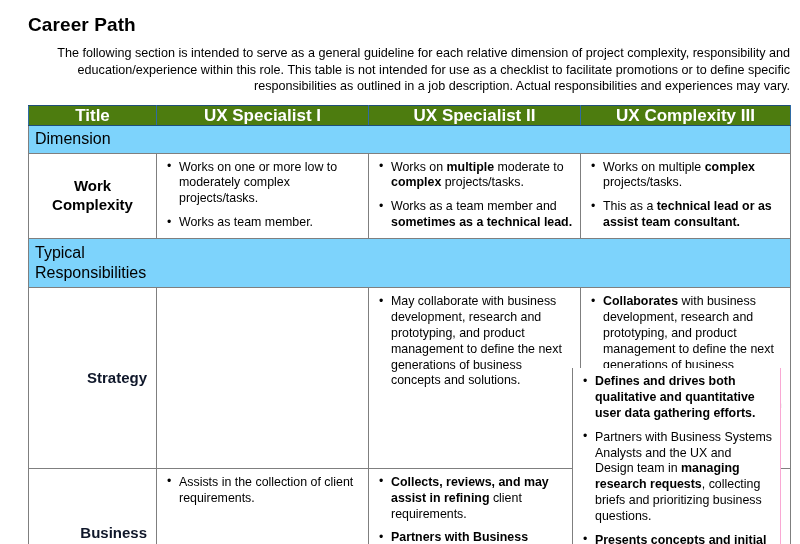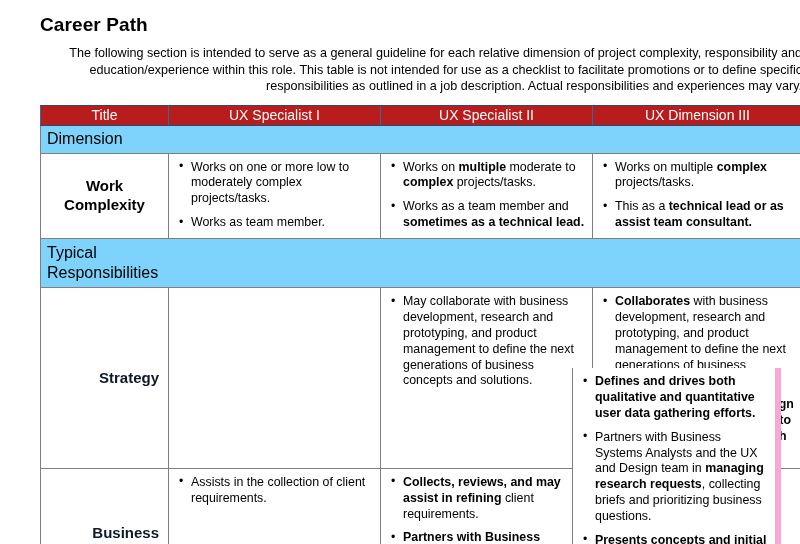--- a/index.html
+++ b/index.html
@@ -12,21 +12,21 @@
     height: 544px;
     overflow: hidden;
     font-family: "Liberation Sans", sans-serif;
     color: #000000;
   }
   .page {
     position: relative;
     width: 800px;
     height: 544px;
     box-sizing: border-box;
-    padding: 14px 10px 0 40px;
+    padding: 14px 10px 0 28px;
   }
   .doc-title {
     font-size: 19px;
     font-weight: bold;
     letter-spacing: 0.1px;
     margin: 0 0 9px 0;
     line-height: 1.15;
   }
   .intro {
     font-size: 12.6px;
@@ -49,24 +49,24 @@
   }
 
   
   col.c-label { width: 128px; }
   col.c-one   { width: 212px; }
   col.c-two   { width: 212px; }
   col.c-three { width: 210px; }
 
   
   tr.head-row th {
-    background: #b91c1c;
+    background: #4d7c0f;
     color: #ffffff;
-    font-size: 14px;
-    font-weight: normal;
+    font-size: 17px;
+    font-weight: bold;
     text-align: center;
     height: 19px;
     line-height: 19px;
     padding: 0 4px;
     border-color: #2f6ba4;
     border-top: 1px solid #1f4e79;
     border-bottom: 1px solid #1f4e79;
   }
   tr.head-row th.first {
     border-left: 1px solid #2f6ba4;
@@ -136,21 +136,21 @@
 
   
   .overflow-cell {
     position: absolute;
     left: 572px;
     top: 368px;
     width: 209px;
     box-sizing: border-box;
     background: #ffffff;
     border-left: 1px solid #7f7f7f;
-    border-right: 6px solid #f9a8d4;
+    border-right: 1px solid #f9a8d4;
     padding: 6px 7px 0 7px;
     font-size: 12.4px;
     line-height: 1.28;
     height: 176px;
     overflow: hidden;
   }
 </style>
 </head>
 <body>
 
@@ -165,21 +165,21 @@
       <col class="c-label">
         <col class="c-one">
         <col class="c-two">
         <col class="c-three">
     </colgroup>
     <thead>
       <tr class="head-row">
         <th class="first">Title</th>
         <th>UX Specialist I</th>
         <th>UX Specialist II</th>
-        <th class="last">UX Dimension III</th>
+        <th class="last">UX Complexity III</th>
       </tr>
     </thead>
     <tbody>
 
       <tr>
         <td class="section-band" colspan="4">Dimension</td>
       </tr>
 
       <tr>
         <td class="row-label">Work Complexity</td>

